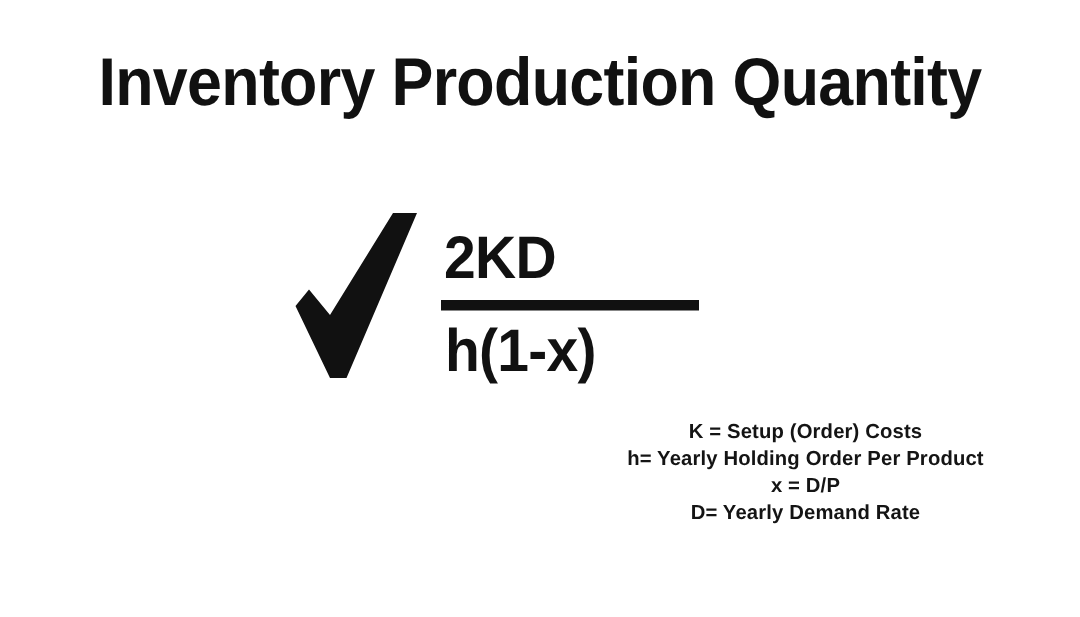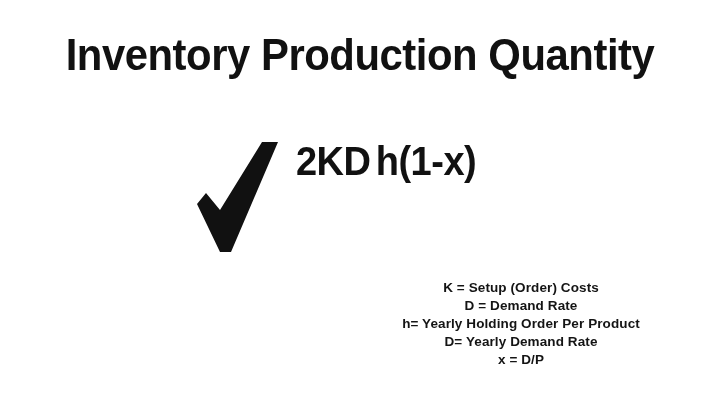--- a/index.html
+++ b/index.html
@@ -64,24 +64,24 @@
   }
   .radical svg {
     display: block;
     width: 86px;
     height: 118px;
   }
 
   .fraction {
     flex: 0 0 auto;
     margin-left: 12px;
-    margin-top: 2px;
+    margin-top: 14px;
     display: flex;
-    flex-direction: row;
-    align-items: center;
+    flex-direction: column;
+    align-items: flex-start;
     width: 176px;
   }
 
   .numerator {
     font-family: "Liberation Sans", sans-serif;
     font-weight: bold;
     font-size: 40px;
     line-height: 44px;
     color: #111111;
     letter-spacing: -0.5px;
@@ -104,21 +104,21 @@
     color: #111111;
     letter-spacing: -0.5px;
     transform: scaleX(0.95);
     white-space: nowrap;
   }
 
   
   .legend {
     position: absolute;
     top: 279px;
-    left: 364px;
+    left: 380px;
     width: 314px;
     text-align: center;
   }
   .legend-line {
     font-family: "Liberation Sans", sans-serif;
     font-weight: bold;
     font-size: 13.5px;
     line-height: 18px;
     color: #141414;
     letter-spacing: 0.1px;
@@ -143,19 +143,18 @@
     <div class="fraction">
       <div class="numerator">2KD</div>
       <div class="fraction-bar"></div>
       <div class="denominator">h(1-x)</div>
     </div>
 
   </div>
 
   <div class="legend">
     <div class="legend-line">K = Setup (Order) Costs</div>
-    <div class="legend-line">D = Demand Rate</div>
     <div class="legend-line">h= Yearly Holding Order Per Product</div>
+    <div class="legend-line">x = D/P</div>
     <div class="legend-line">D= Yearly Demand Rate</div>
-    <div class="legend-line">x = D/P</div>
   </div>
 
 </div>
 
 </body></html>

